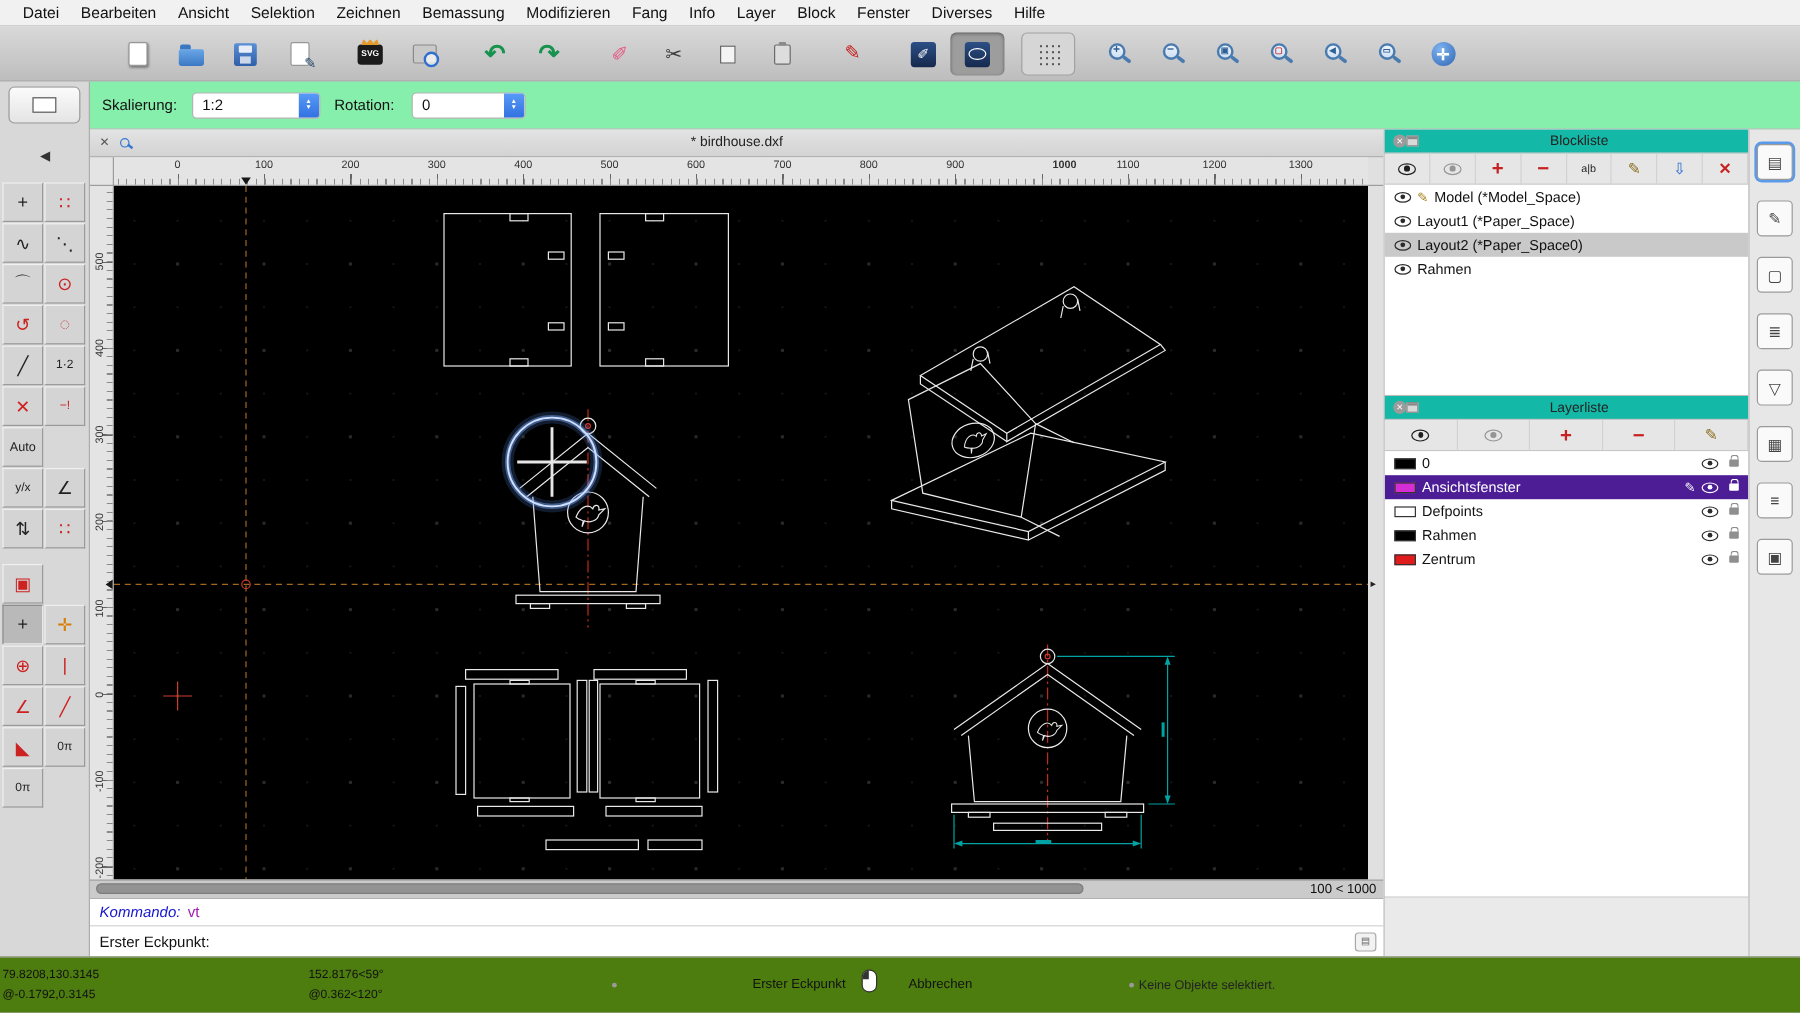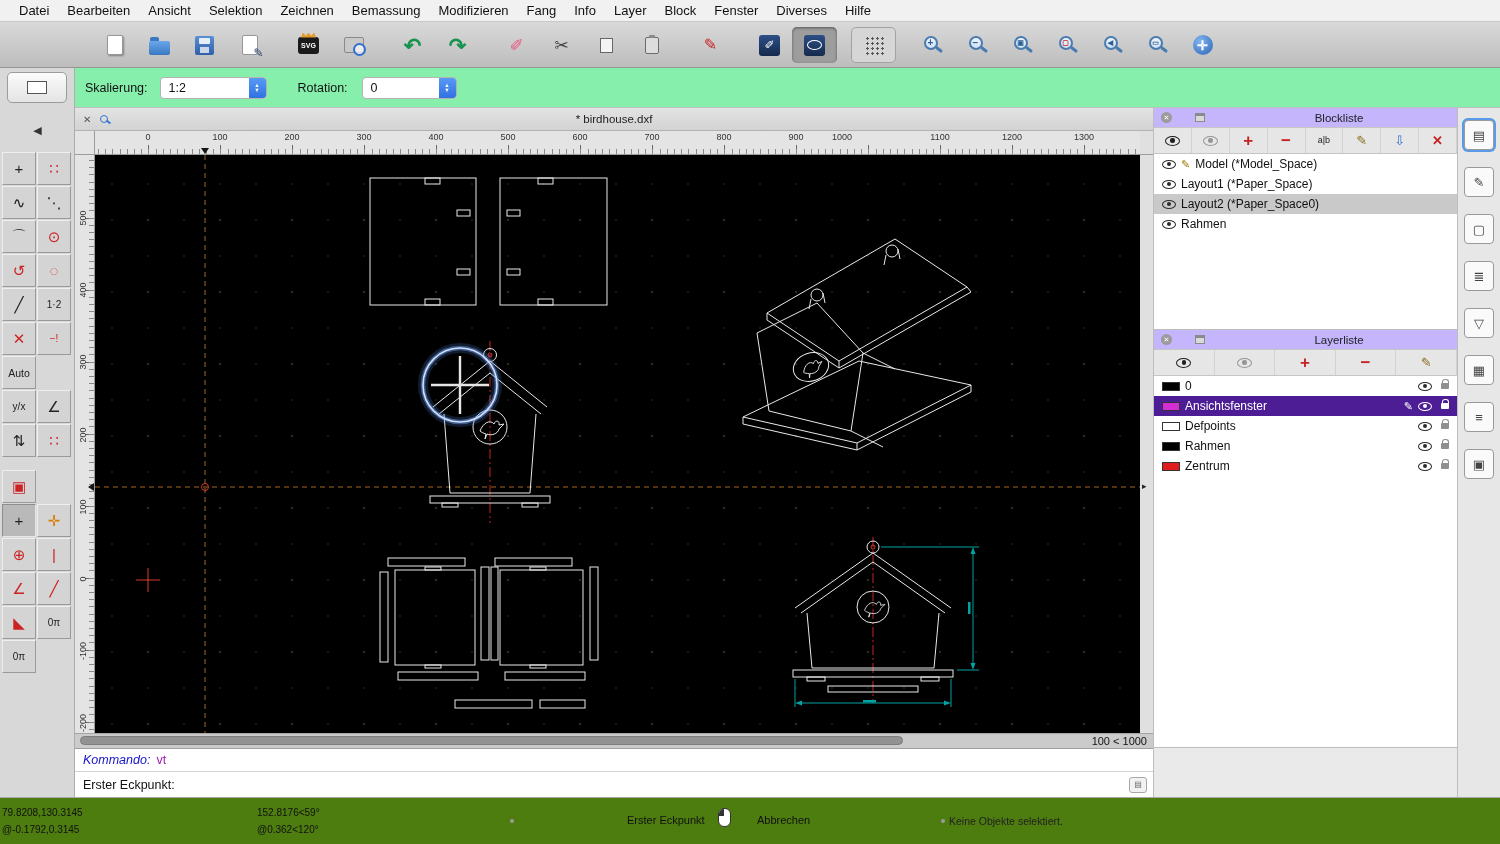--- a/index.html
+++ b/index.html
@@ -119,21 +119,21 @@
   .gd{stroke:#a2691e;stroke-dasharray:5 4;stroke-width:1;fill:none}
   .cy{stroke:#00a3a3;fill:none;stroke-width:1}
   .cyf{fill:#00a3a3;stroke:none}
 
   
   .rightcol{position:absolute;left:1153px;top:108px;width:304px;height:689px;background:#eaeaea;border-left:1px solid #bdbdbd;display:flex;flex-direction:column}
   .panel{display:flex;flex-direction:column;border-bottom:1px solid #bdbdbd}
   .panel-block{height:222px}
   .panel-layer{height:418px}
   .rfiller{flex:1;background:#eaeaea}
-  .ptitle{height:20px;background:#c4b5fd;border-bottom:1px solid #c6c6c6;display:flex;align-items:center;padding:0 7px;gap:23px}
+  .ptitle{height:20px;background:#14b8a6;border-bottom:1px solid #c6c6c6;display:flex;align-items:center;padding:0 7px;gap:0}
   .pclose{width:11px;height:11px;border-radius:50%;background:#9b9b9b;color:#fff;font-size:7px;display:flex;align-items:center;justify-content:center}
   .pfloat{width:10px;height:9px;border:1.3px solid #8a8a8a;background:#d9d9d9;position:relative}
   .pfloat::before{content:'';position:absolute;left:0;top:0;right:0;height:2px;background:#8a8a8a}
   .ptext{flex:1;text-align:center;font-size:11.5px;color:#222}
   .ptoolbar{height:26px;background:#e6e6e6;border-bottom:1px solid #c6c6c6;display:flex}
   .ptbtn{flex:1;display:flex;align-items:center;justify-content:center;background:transparent;border:none;border-right:1px solid #d2d2d2;height:100%}
   .ic-eye{width:15px;height:10px;border:1.5px solid #1e1e1e;border-radius:50%;position:relative}
   .ic-eye::after{content:'';position:absolute;left:50%;top:50%;width:4.5px;height:4.5px;margin:-2.25px 0 0 -2.25px;background:#1e1e1e;border-radius:50%}
   .ic-eye.dim{opacity:.4}
   .ic-txt .ovl{font-size:13px;color:#222;font-weight:bold}
@@ -368,21 +368,21 @@
 
   <div class="optionsbar">
     <span class="opt-label">Skalierung:</span>
     <div class="combo" style="width:107px;margin-left:12px">
       <span>1:2</span>
       <span class="stepper">
           <i>▲</i>
           <i>▼</i>
         </span>
     </div>
-    <span class="opt-label" style="margin-left:31px">Rotation:</span>
+    <span class="opt-label" style="margin-left:12px">Rotation:</span>
     <div class="combo" style="width:95px;margin-left:14px">
       <span>0</span>
       <span class="stepper">
           <i>▲</i>
           <i>▼</i>
         </span>
     </div>
   </div>
 
   <div class="palette">
@@ -539,21 +539,21 @@
       <span class="hlabel" style="left: 53px;">0</span>
           <span class="hlabel" style="left: 125px;">100</span>
           <span class="hlabel" style="left: 197px;">200</span>
           <span class="hlabel" style="left: 269px;">300</span>
           <span class="hlabel" style="left: 341px;">400</span>
           <span class="hlabel" style="left: 413px;">500</span>
           <span class="hlabel" style="left: 485px;">600</span>
           <span class="hlabel" style="left: 557px;">700</span>
           <span class="hlabel" style="left: 629px;">800</span>
           <span class="hlabel" style="left: 701px;">900</span>
-          <span class="hlabel" style="left: 747px;">1000</span>
+          <span class="hlabel" style="left: 792px; font-weight: bold;">1000</span>
           <span class="hlabel" style="left: 845px;">1100</span>
           <span class="hlabel" style="left: 917px;">1200</span>
           <span class="hlabel" style="left: 989px;">1300</span>
         </div>
       <div class="hruler-gap"></div>
     </div>
 
     <div class="canvas-row">
       <div class="vruler">
 

